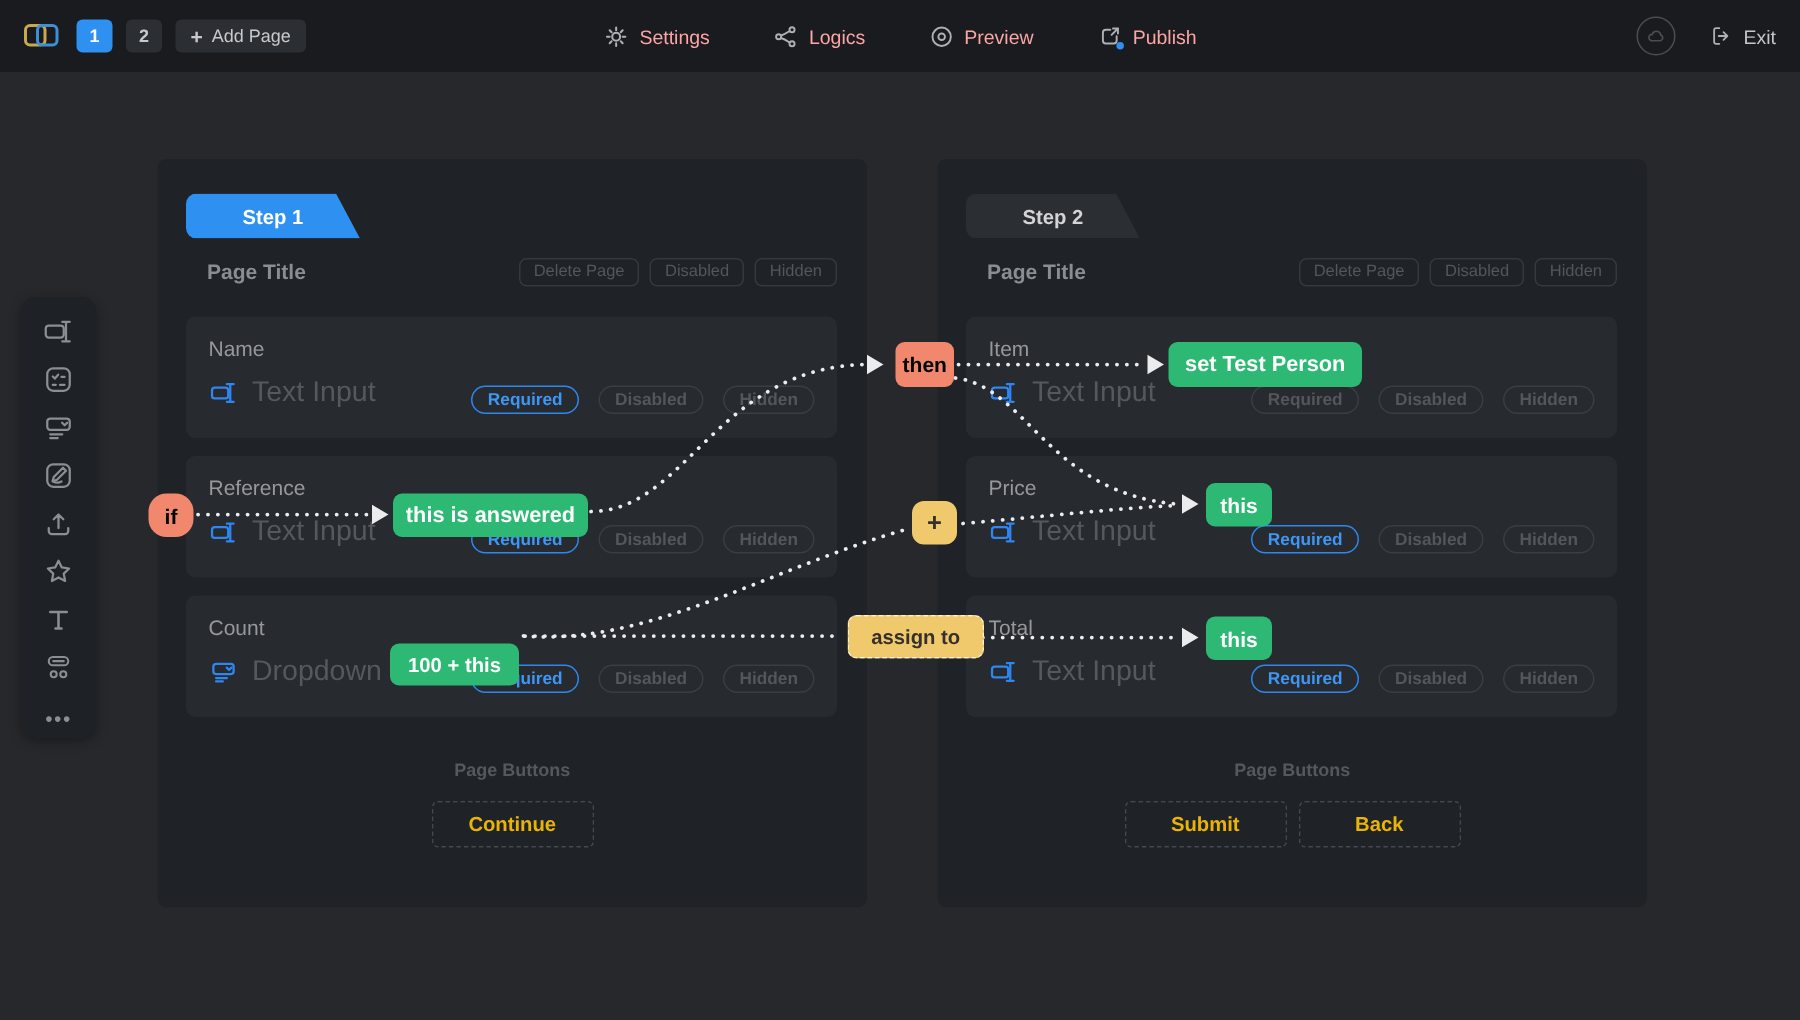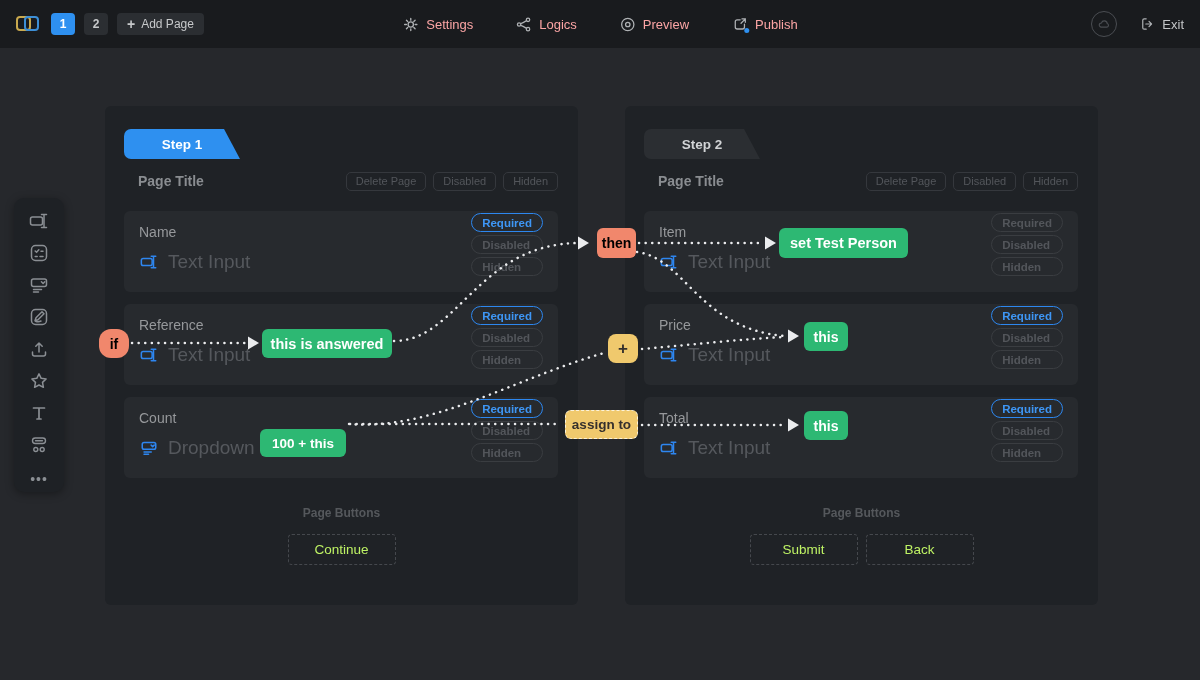--- a/index.html
+++ b/index.html
@@ -85,51 +85,51 @@
     font-size:11px; padding:2.5px 9px; cursor:pointer;
   }
   .frow {
     position:absolute; left:19px; width:434px; height:81px;
     background:#272a2e; border-radius:6px; padding:13px 15px;
   }
   .frow.r1 { top:105px; } .frow.r2 { top:198px; } .frow.r3 { top:291px; }
   .flabel { font-size:14px; font-weight:400; color:#96989b; margin-bottom:11px; }
   .ftype { display:flex; align-items:center; gap:9px; color:#55585d; font-size:19px; }
   .ftype svg { stroke:#2e86f0; }
-  .pills { position:absolute; right:15px; bottom:16px; display:flex; gap:3px;flex-direction:column; }
+  .pills { position:absolute; right:15px; bottom:16px; display:flex; gap:13px; }
   .pill {
     border:1.5px solid #3a3d41; color:#53565b; border-radius:11px;
     font-size:11.5px; font-weight:600; padding:2.5px 10px; cursor:pointer;
   }
   .pill.on { border-color:#2d87ef; color:#3e96f5; }
   .pb-label { position:absolute; top:400px; left:0; width:100%; text-align:center; font-size:12px; font-weight:600; color:#55585c; }
   .pb-btns { position:absolute; top:428px; left:0; width:100%; display:flex; justify-content:center; gap:8px; }
   .dashed-btn {
     width:108px; height:31px; border:1px dashed #45484d; border-radius:4px;
-    color:#bef264; font-size:13.5px; font-weight:400;
+    color:#eab308; font-size:13.5px; font-weight:700;
     display:flex; align-items:center; justify-content:center; cursor:pointer;
   }
 
   
   #arrows { position:absolute; inset:0; z-index:4; pointer-events:none; }
   .lbadge {
     position:absolute; z-index:5; display:flex; align-items:center; justify-content:center;
     font-weight:700; font-size:14px; border-radius:6px; cursor:pointer;
   }
   .cond { background:#f1876c; color:#000000; }
   .val  { background:#2db873; color:#fff; }
   .op   { background:#f0c96d; color:#35302d; }
   #b-if      { left:99px;  top:329px; width:30px;  height:29px; border-radius:12px; }
   #b-answered{ left:262px; top:329px; width:130px; height:29px; font-size:14.5px; }
   #b-then    { left:597px; top:228px; width:39px;  height:30px; }
   #b-set     { left:779px; top:228px; width:129px; height:30px; font-size:14.5px; }
   #b-plus    { left:608px; top:334px; width:30px;  height:29px; border-radius:8px; font-size:17px; }
   #b-thisp   { left:804px; top:322px; width:44px;  height:29px; }
   #b-formula { left:260px; top:429px; width:86px;  height:28px; font-size:13.5px; }
-  #b-assign  { left:565px; top:410px; width:73px;  height:29px; font-size:13.5px; border:1.5px dashed rgba(255,255,255,.75); }
+  #b-assign  { left:565px; top:410px; width:91px;  height:29px; font-size:13.5px; border:1.5px dashed rgba(255,255,255,.75); }
   #b-thist   { left:804px; top:411px; width:44px;  height:29px; }
 </style>
 </head>
 <body>
 
 <div class="topbar">
   <div class="tb-left">
     <div class="logo">
       <span class="sq y"></span>
         <span class="sq b"></span>

